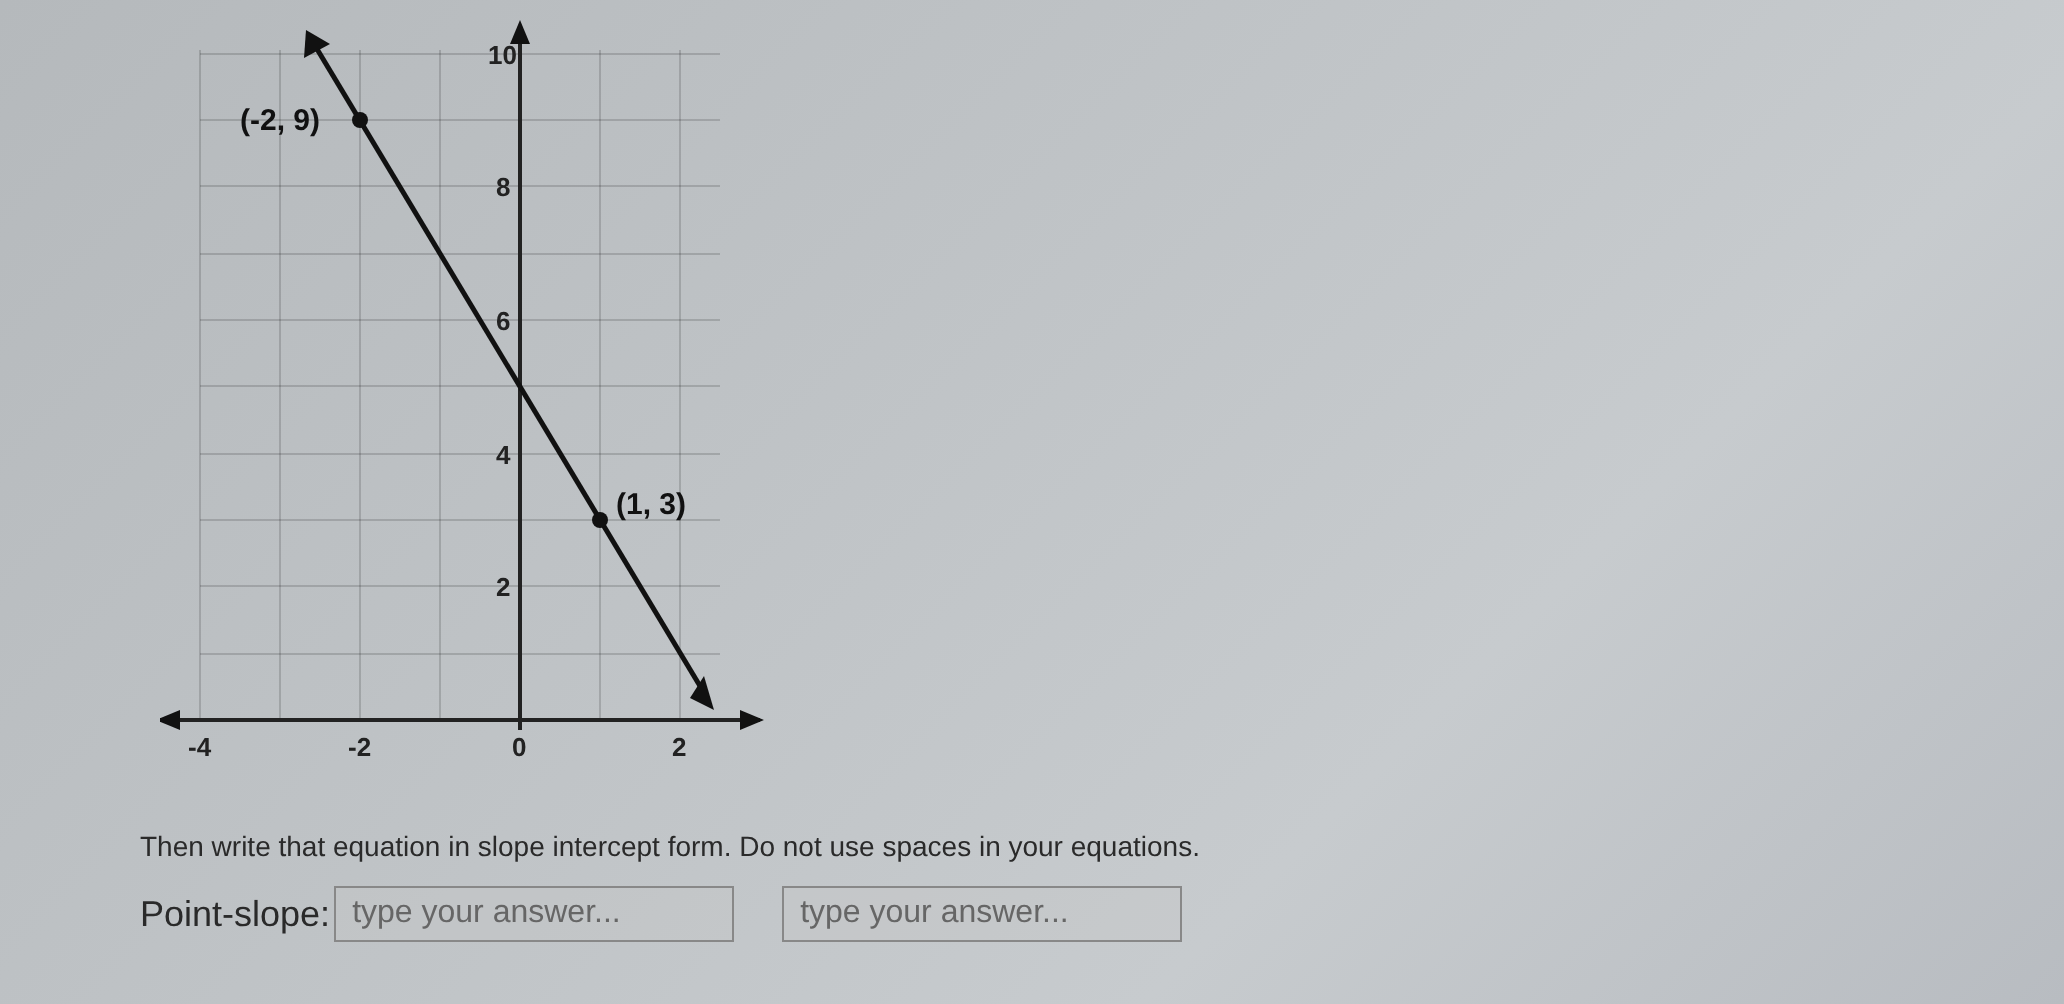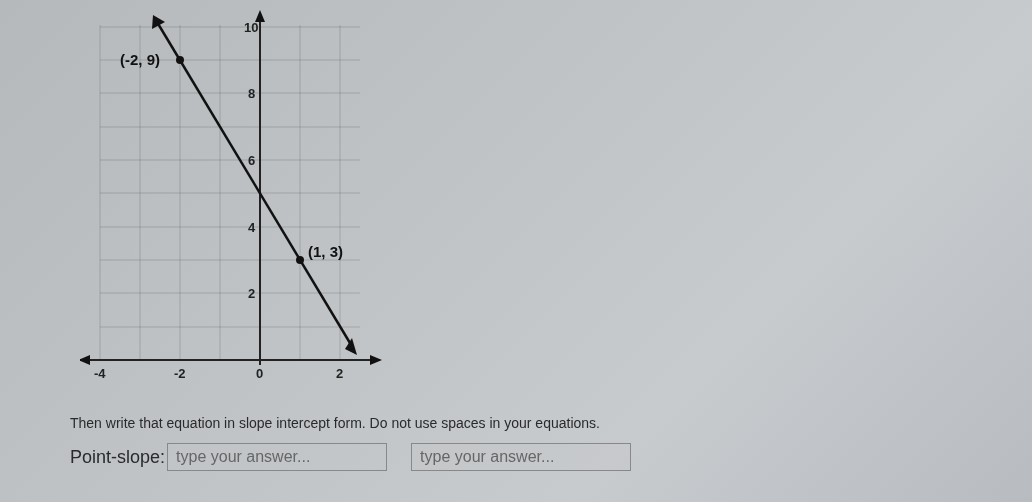--- a/index.html
+++ b/index.html
@@ -40,21 +40,21 @@
     }
     .label {
       font-weight: 500;
     }
     .answer-input {
       border: 1px solid #888;
       background: rgba(200,200,200,0.3);
       padding: 4px 8px;
       font-size: 16px;
       color: #b91c1c;
-      width: 220px;
+      width: 200px;
       height: 28px;
       outline: none;
     }
     .answer-input::placeholder { color: #666; }
     svg { width: 100%; height: 100%; }
     .axis-line { stroke: #222; stroke-width: 2; }
     .plot-line { stroke: #111; stroke-width: 2.5; }
     .tick-label { font-size: 13px; fill: #222; font-weight: bold; font-family: Arial; }
     .point-label { font-size: 15px; fill: #111; font-weight: bold; font-family: Arial; }
     .arrow { fill: #111; }

